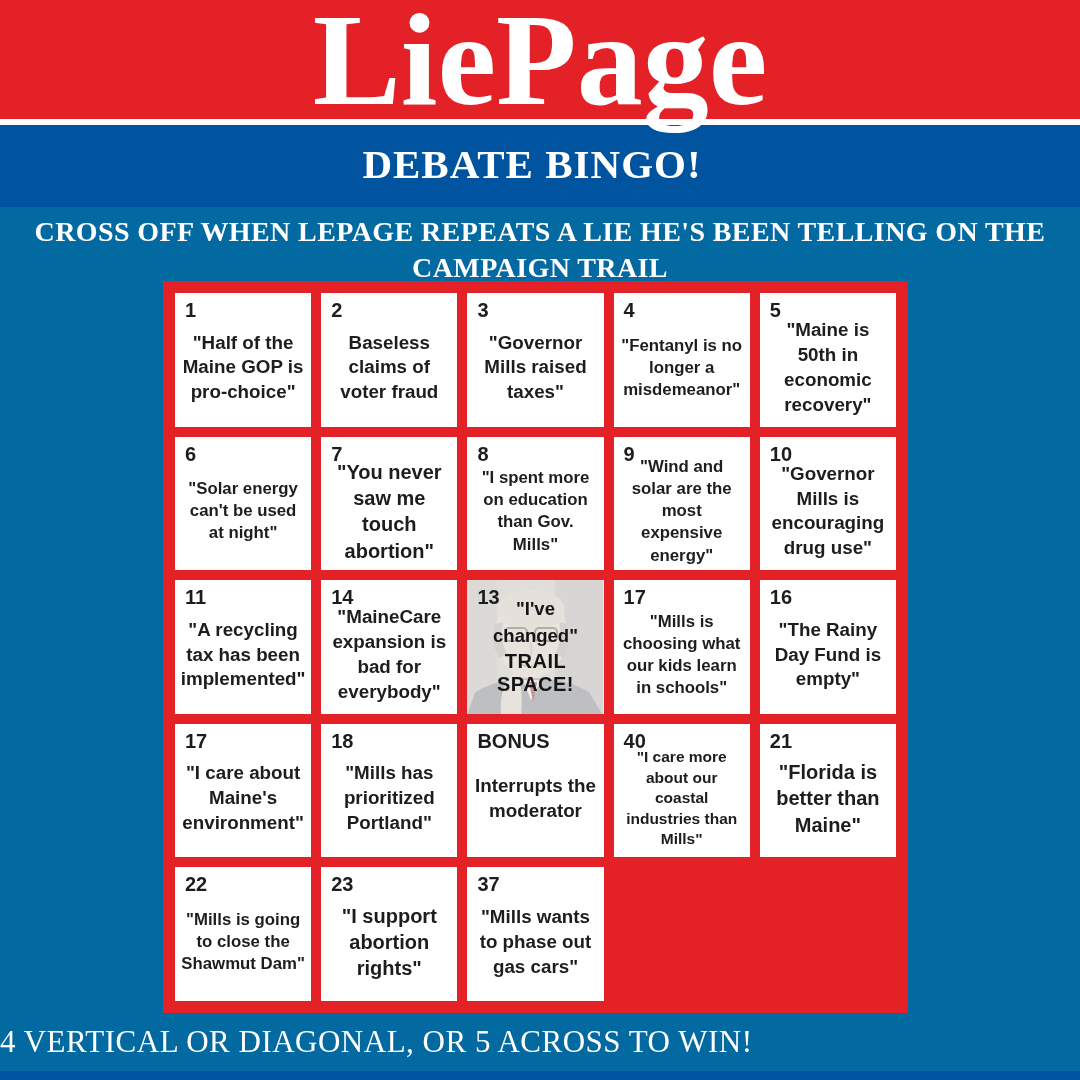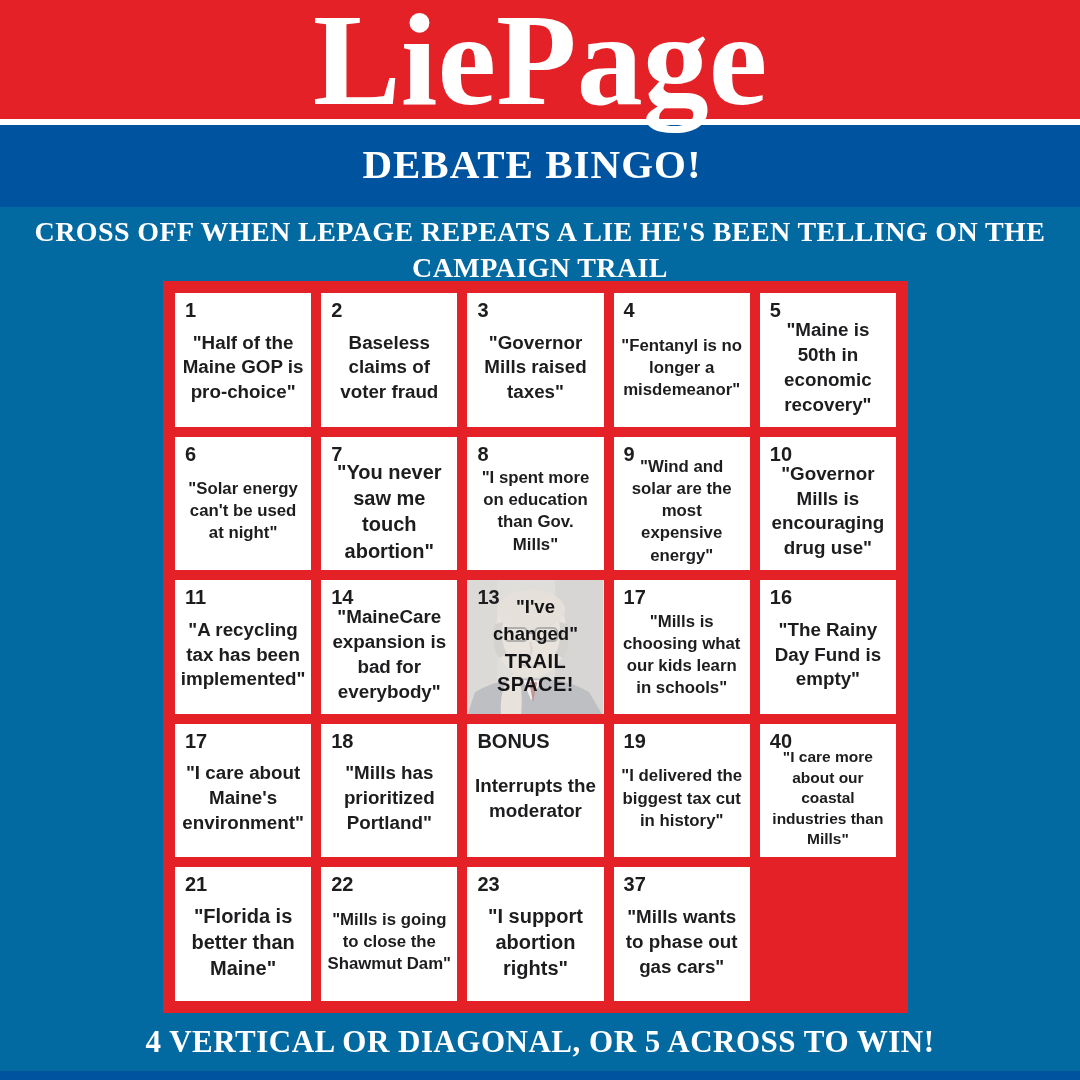--- a/index.html
+++ b/index.html
@@ -70,36 +70,35 @@
   .cell-text{
     font-weight:700;color:#1d1d1f;line-height:1.32;
     z-index:3;
   }
   .sz-xs .cell-text{font-size:15.5px;}
   .sz-s  .cell-text{font-size:16.8px;}
   .sz-m  .cell-text{font-size:18.8px;}
   .sz-l  .cell-text{font-size:20px;}
 
   
-  .cell-free{justify-content:space-between;padding:12px 4px 12px 4px;}
+  .cell-free{justify-content:flex-end;padding:12px 4px 12px 4px;}
   .free-photo{position:absolute;inset:0;z-index:1;}
   .free-quote{
     font-weight:700;color:#141416;font-size:18.5px;line-height:1.45;
     z-index:3;margin-top:2px;
   }
   .free-label{
     font-weight:700;color:#141416;font-size:20px;letter-spacing:0.5px;
     z-index:3;margin-bottom:6px;
   }
   
   .win-text{
     position:absolute;left:0;top:1024px;width:1080px;
-    text-align:center;
-    font-family:"Liberation Serif", serif;
-    font-weight:700;
+    font-family:"Liberation Serif", serif;
+    font-weight:400;
     font-size:31px;letter-spacing:0.5px;
     color:#ffffff;
   }
 </style>
 </head>
 <body>
 
 <div class="poster">
 
   <div class="band-red"></div>
@@ -214,24 +213,20 @@
       <span class="cell-text">"I care about Maine's environment"</span>
     </div>
     <div class="cell sz-m">
       <span class="cell-number">18</span>
       <span class="cell-text">"Mills has prioritized Portland"</span>
     </div>
     <div class="cell sz-m">
       <span class="cell-number">BONUS</span>
       <span class="cell-text">Interrupts the moderator</span>
     </div>
-    <div class="cell sz-s">
-      <span class="cell-number">19</span>
-      <span class="cell-text">"I delivered the biggest tax cut in history"</span>
-    </div>
 
     <div class="cell sz-xs">
       <span class="cell-number">40</span>
       <span class="cell-text">"I care more about our coastal industries than Mills"</span>
     </div>
     <div class="cell sz-l">
       <span class="cell-number">21</span>
       <span class="cell-text">"Florida is better than Maine"</span>
     </div>
     <div class="cell sz-s">

